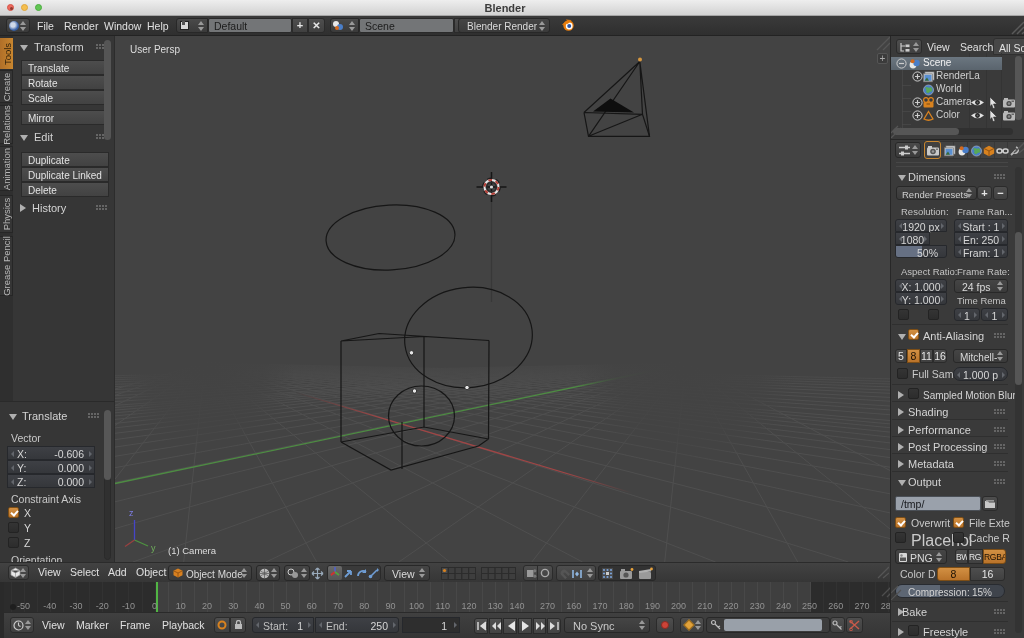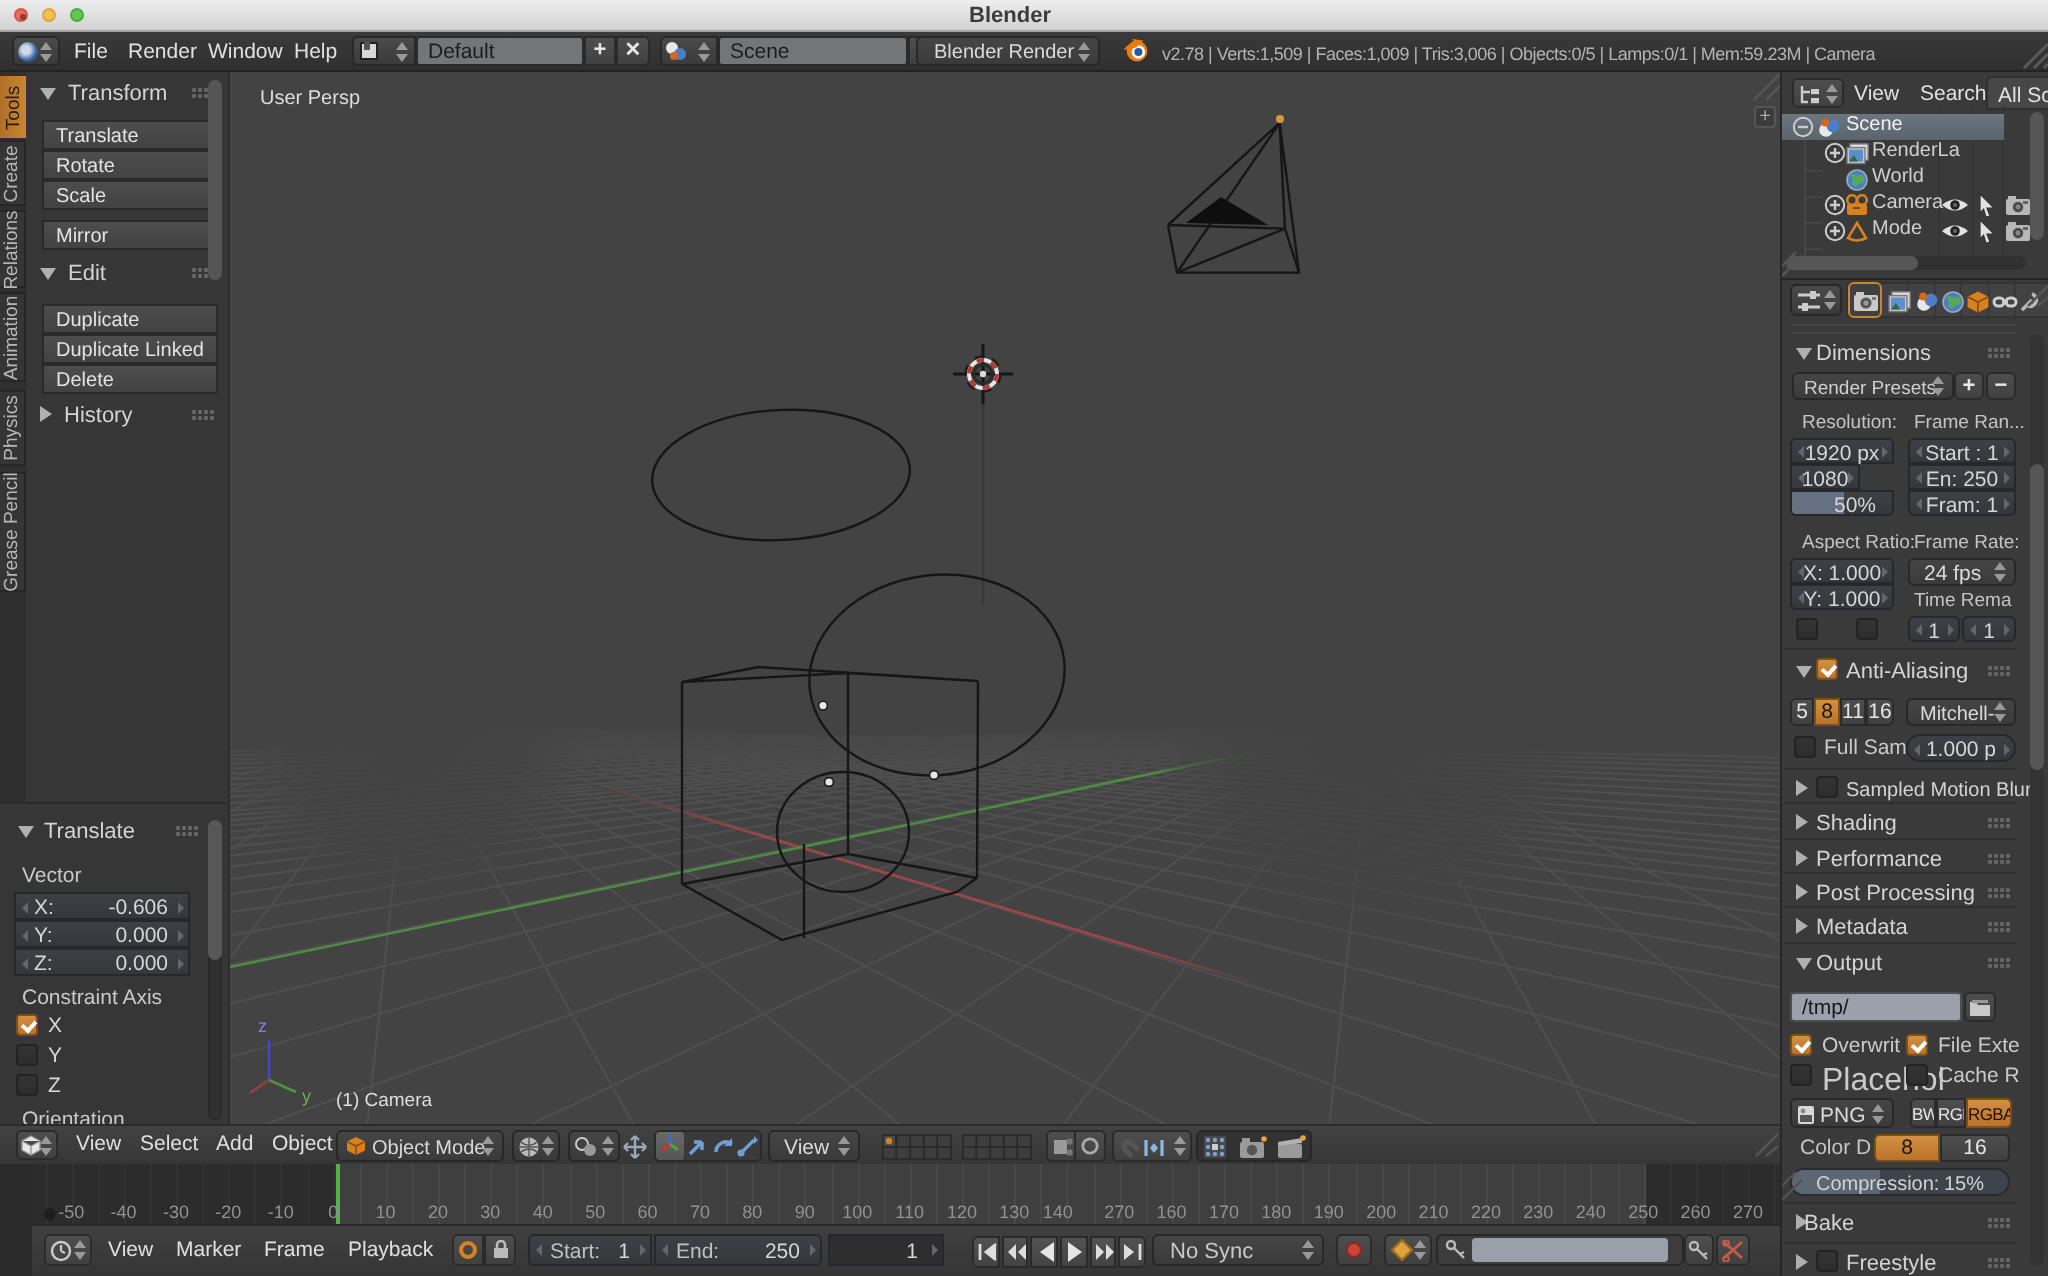--- a/index.html
+++ b/index.html
@@ -31,21 +31,21 @@
 .numf{position:absolute;background:linear-gradient(#3e4045,#35373b);border:1px solid #26282c;color:#d6d6d6;font-size:10.5px}
 .numf .la{position:absolute;left:2.5px;top:4px;border-top:3px solid transparent;border-bottom:3px solid transparent;border-right:3.5px solid #63666c}
 .numf .ra{position:absolute;right:2.5px;top:4px;border-top:3px solid transparent;border-bottom:3px solid transparent;border-left:3.5px solid #63666c}
 .chk{position:absolute;width:11px;height:11px;border-radius:2px;background:linear-gradient(#343434,#2c2c2c);border:1px solid #232323}
 .chkon{position:absolute;width:11px;height:11px;border-radius:2px;background:linear-gradient(#d29043,#b9732a);border:1px solid #7d4e16}
 .chkon:before{content:"";position:absolute;left:2px;top:2px;width:5px;height:3px;border-left:2px solid #fff;border-bottom:2px solid #fff;transform:rotate(-48deg)}
 .olrow{position:absolute;left:0;width:134px;height:13px;font-size:10px;color:#cfcfcf;white-space:nowrap}
 .props{left:890px;top:140px;width:134px;height:498px;background:#3a3a3a;border-left:1px solid #272727;overflow:hidden}
 .outliner{left:890px;top:36px;width:134px;height:104px;background:#3a3a3a;border-left:1px solid #272727;border-bottom:1px solid #262626;overflow:hidden}
 .psep{position:absolute;left:1px;width:116px;border-top:1px solid #2f2f2f}
-.timeline{left:16px;top:582px;width:890px;height:56px;background:#ffffff}
+.timeline{left:4px;top:582px;width:890px;height:56px;background:#ffffff}
 .thdr{position:absolute;left:0;top:30px;width:890px;height:26px;background:linear-gradient(#404040,#353535);border-top:1px solid #2a2a2a}
 .playb{position:absolute;top:5px;height:16px;background:linear-gradient(#525252,#434343);border:1px solid #2a2a2a}
 .fnum{position:absolute;top:-1px;font-size:9px;color:#929292}
 </style></head>
 <body>
 
 <div class="abs titlebar">
  <div class="abs tl" style="left:7px;background:#ee6a5f;border:0.5px solid #d55549">
       <div style="position:absolute;left:2px;top:2px;width:3px;height:3px;border-radius:50%;background:#8e3b30"></div>
     </div>
@@ -79,21 +79,20 @@
  <div class="abs wfield" style="left:359px;top:2px;width:95px;height:15px">Scene</div>
  <div class="abs btn" style="left:454px;top:2px;width:16px;height:15px;border-radius:0;text-align:center;font-weight:bold;font-size:11px;line-height:13px">+</div>
  <div class="abs btn" style="left:470px;top:2px;width:17px;height:15px;border-radius:0 3px 3px 0;text-align:center;font-weight:bold;font-size:10px;line-height:13px">✕</div>
  <div class="abs ddn" style="left:458px;top:2px;width:92px;height:15px;padding:2px 0 0 8px;font-size:10px;white-space:nowrap">Blender Render<div class="updn"></div></div>
  <svg class="abs" style="left:562px;top:3px" width="13" height="13" viewBox="0 0 13 13">
    <circle cx="6.5" cy="6.5" r="5.2" fill="#e87d0d"></circle>
    <circle cx="7.2" cy="7" r="3.4" fill="#fff"></circle>
    <circle cx="7.2" cy="7" r="2" fill="#2a56a8"></circle>
    <path d="M0.5,5.5 Q3,2.5 6.5,2.2 L4.5,0.8 L9,1.5 L6,4.5 Z" fill="#e87d0d" stroke="#e87d0d" stroke-width="0.6"></path>
  </svg>
- <div class="abs" style="left:581px;top:5.5px;font-size:9px;letter-spacing:-0.25px;color:#b4b4b4;white-space:nowrap">v2.78 | Verts:1,509 | Faces:1,009 | Tris:3,006 | Objects:0/5 | Lamps:0/1 | Mem:59.23M | Camera</div>
  <svg class="abs" style="right:0;top:2px" width="16" height="18">
       <path d="M16,4 L4,16 M16,9 L9,16 M16,14 L14,16" stroke="#5a5a5a" stroke-width="1.5"></path>
     </svg>
 </div>
 <div class="abs viewport">
     <svg width="890" height="546" viewBox="0 36 890 546" style="position:absolute;left:0;top:0">
 <defs>
 <linearGradient id="redf" x1="0" y1="0" x2="1" y2="0">
  <stop offset="0" stop-color="#434343"></stop>
           <stop offset="0.25" stop-color="#a04545"></stop>
@@ -750,21 +749,21 @@
         </svg></span>
     </div>
 <div class="olrow" style="top:73px;">
       <span style="position:absolute;left:21px;top:1px"><svg width="11" height="11" viewBox="0 0 11 11">
           <circle cx="5.5" cy="5.5" r="4.6" fill="none" stroke="#ccc" stroke-width="1"></circle>
           <path d="M5.5,3 L5.5,8 M3,5.5 L8,5.5" stroke="#ccc" stroke-width="1.2"></path>
         </svg></span>
       <span style="position:absolute;left:31px;top:0.5px"><svg width="13" height="12" viewBox="0 0 13 12">
           <path d="M6.5,1.5 L11,9 Q6.5,11.5 2,9 Z" fill="none" stroke="#d8821f" stroke-width="1.3"></path>
         </svg></span>
-      <span style="position:absolute;left:45px;top:0">Mode</span>
+      <span style="position:absolute;left:45px;top:0">Color</span>
       <span style="position:absolute;left:79px;top:1px"><svg width="15" height="11" viewBox="0 0 15 11">
           <path d="M1,5.5 Q7.5,0 14,5.5 Q7.5,11 1,5.5 Z" fill="#e2e2e2"></path>
           <circle cx="7.5" cy="5.5" r="2.4" fill="#222"></circle>
           <circle cx="7.5" cy="5.5" r="1" fill="#666"></circle>
         </svg></span>
       <span style="position:absolute;left:97px;top:0"><svg width="11" height="13" viewBox="0 0 11 13">
           <path d="M2,1 L9,8 L5.5,8 L7,12 L5,12.6 L3.8,8.6 L2,10.5 Z" fill="#e2e2e2" stroke="#333" stroke-width="0.6"></path>
         </svg></span>
       <span style="position:absolute;left:111px;top:1px"><svg width="14" height="11" viewBox="0 0 14 11">
           <rect x="1" y="2.5" width="12" height="8" rx="1" fill="#b8b8b8"></rect>

